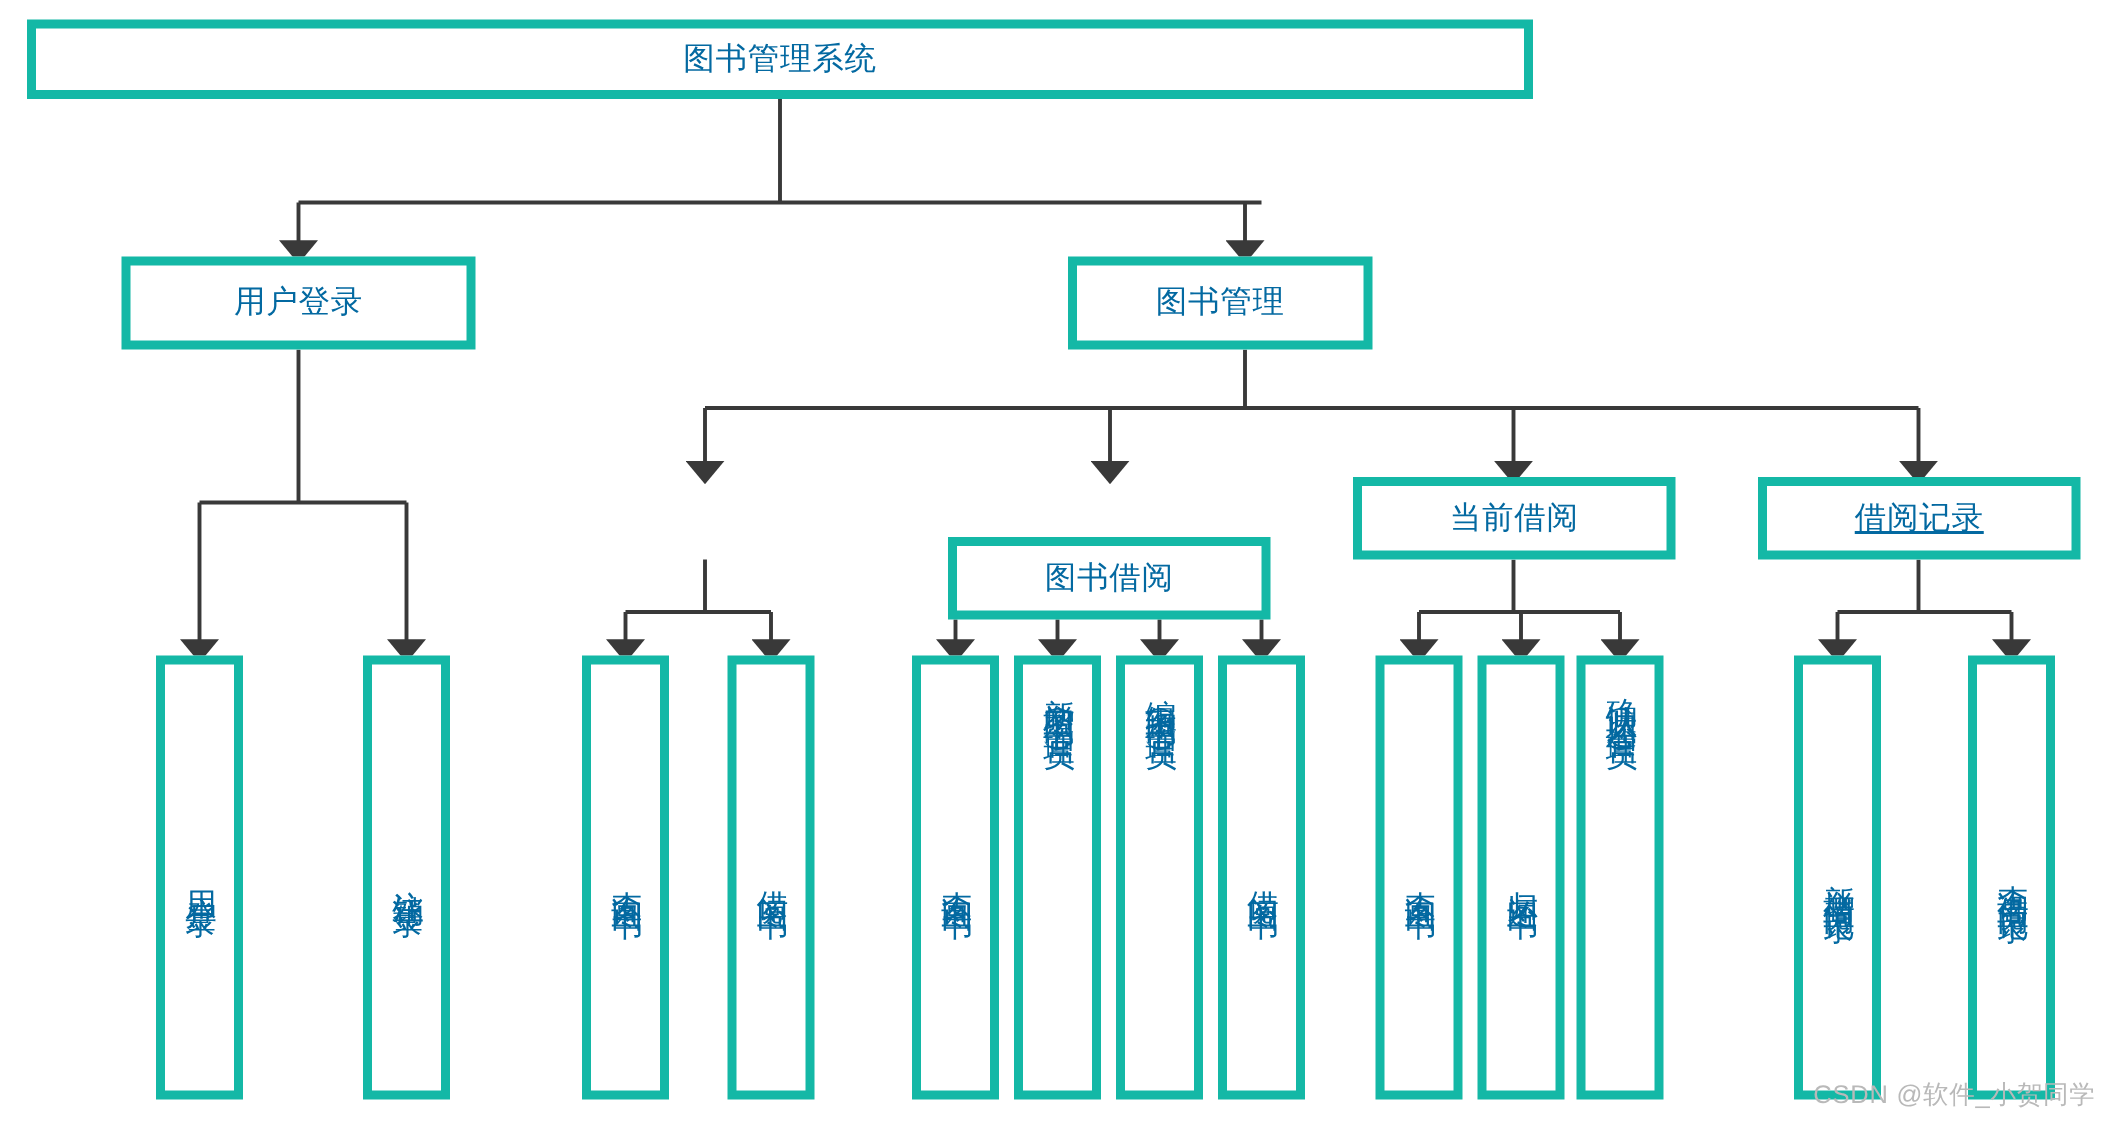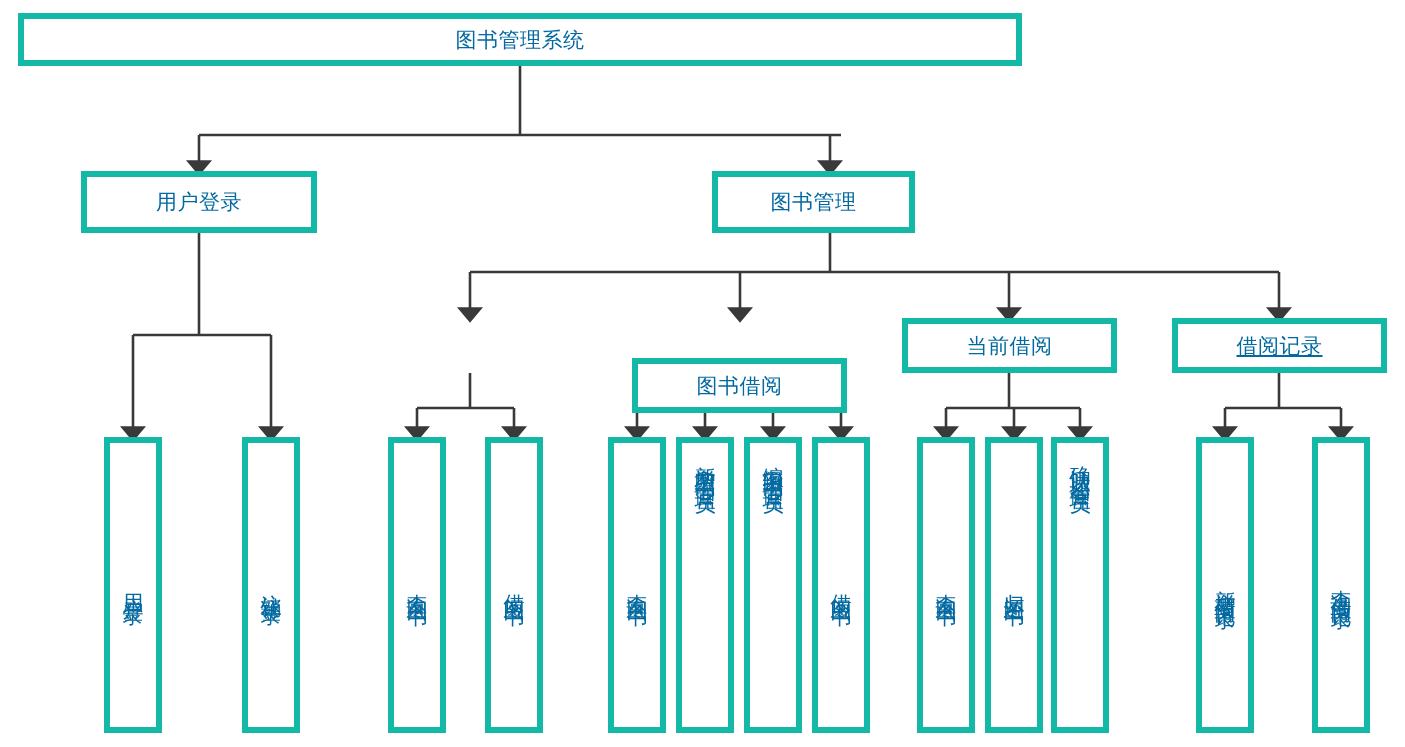--- a/index.html
+++ b/index.html
@@ -178,14 +178,15 @@
   <div class="node vert top-aligned" style="left:1051px;top:437px;width:58px;height:296px;">
     <span class="label">确认归还（管理员）</span>
   </div>
   <div class="node vert" style="left:1196px;top:437px;width:58px;height:296px;">
     <span class="label">新增借阅记录</span>
   </div>
   <div class="node vert" style="left:1312px;top:437px;width:58px;height:296px;">
     <span class="label">查询借阅记录</span>
   </div>
 
+  <div class="watermark">CSDN @软件_小贺同学</div>
 
 </div>
 
 </body></html>

